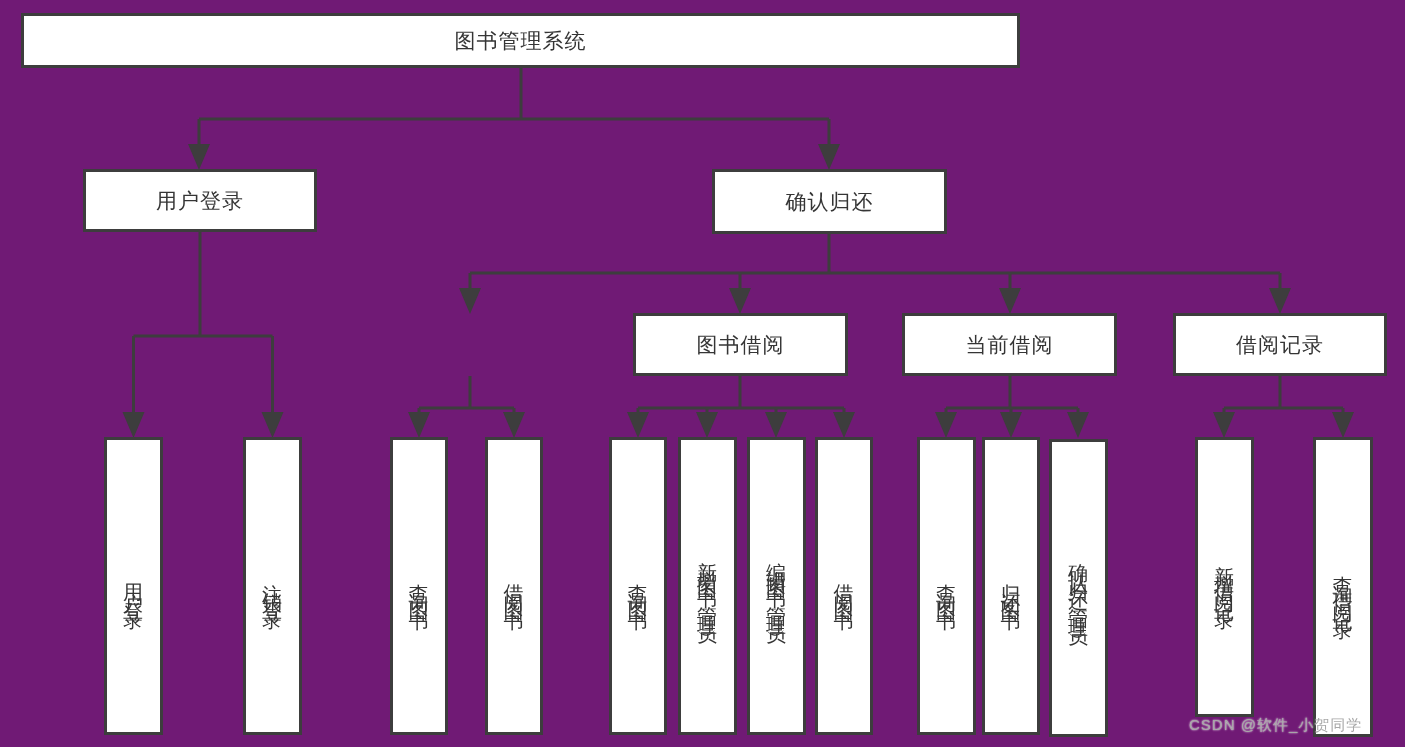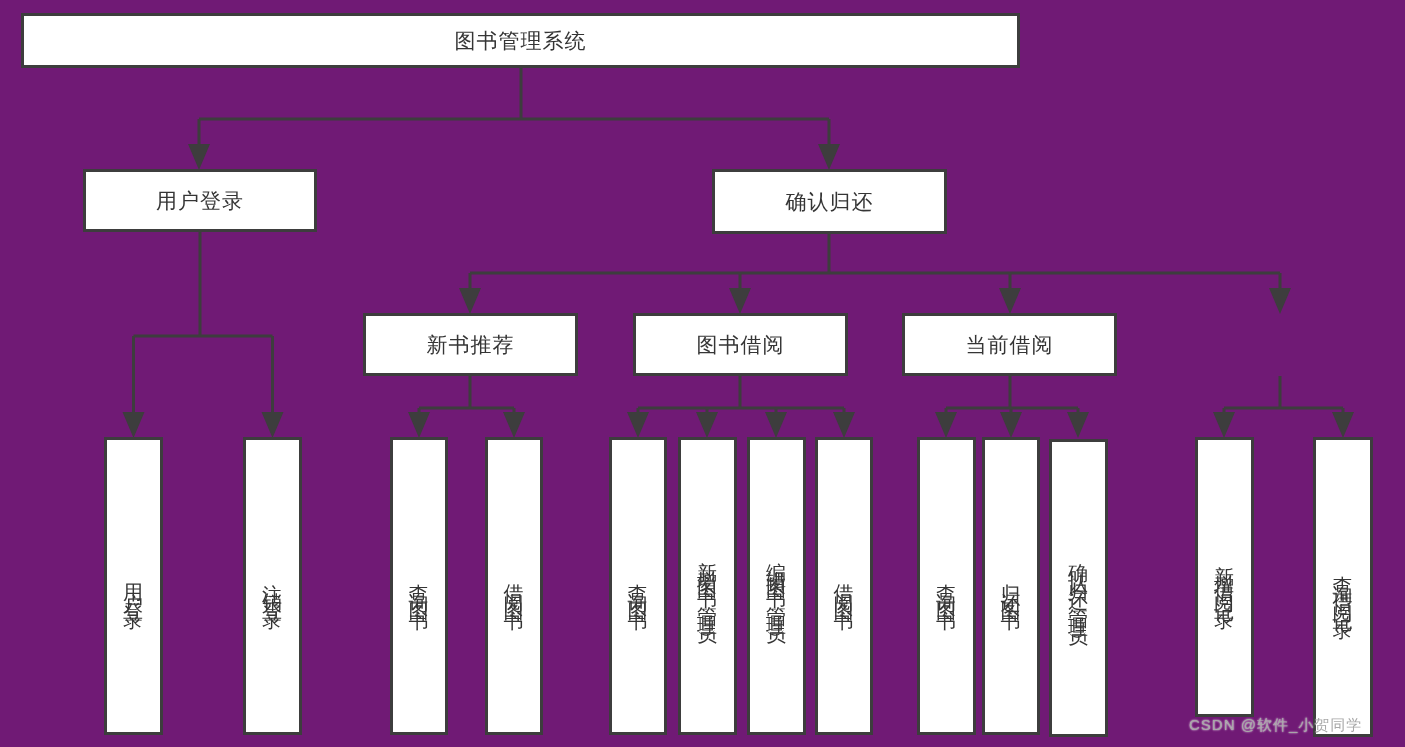--- a/index.html
+++ b/index.html
@@ -93,23 +93,23 @@
       <polygon points="1213,412 1235,412 1224,438"></polygon>
       <polygon points="1332,412 1354,412 1343,438"></polygon>
     </g>
   </svg>
 
   <div class="hbox" style="left:21px;top:13px;width:999px;height:55px">图书管理系统</div>
 
   <div class="hbox" style="left:83px;top:169px;width:234px;height:63px">用户登录</div>
   <div class="hbox" style="left:712px;top:169px;width:235px;height:65px">确认归还</div>
 
-  <div class="hbox" style="left:363px;top:313px;width:215px;height:63px">新书推荐</div>
   <div class="hbox" style="left:902px;top:313px;width:215px;height:63px">当前借阅</div>
   <div class="hbox" style="left:633px;top:313px;width:215px;height:63px">图书借阅</div>
+  <div class="hbox" style="left:1173px;top:313px;width:214px;height:63px">借阅记录</div>
 
   <div class="vbox" style="left:104px;top:437px;width:59px;height:298px">
     <span>用户登录</span>
   </div>
   <div class="vbox" style="left:243px;top:437px;width:59px;height:298px">
     <span>注销登录</span>
   </div>
 
   <div class="vbox" style="left:390px;top:437px;width:58px;height:298px">
     <span>查询图书</span>

